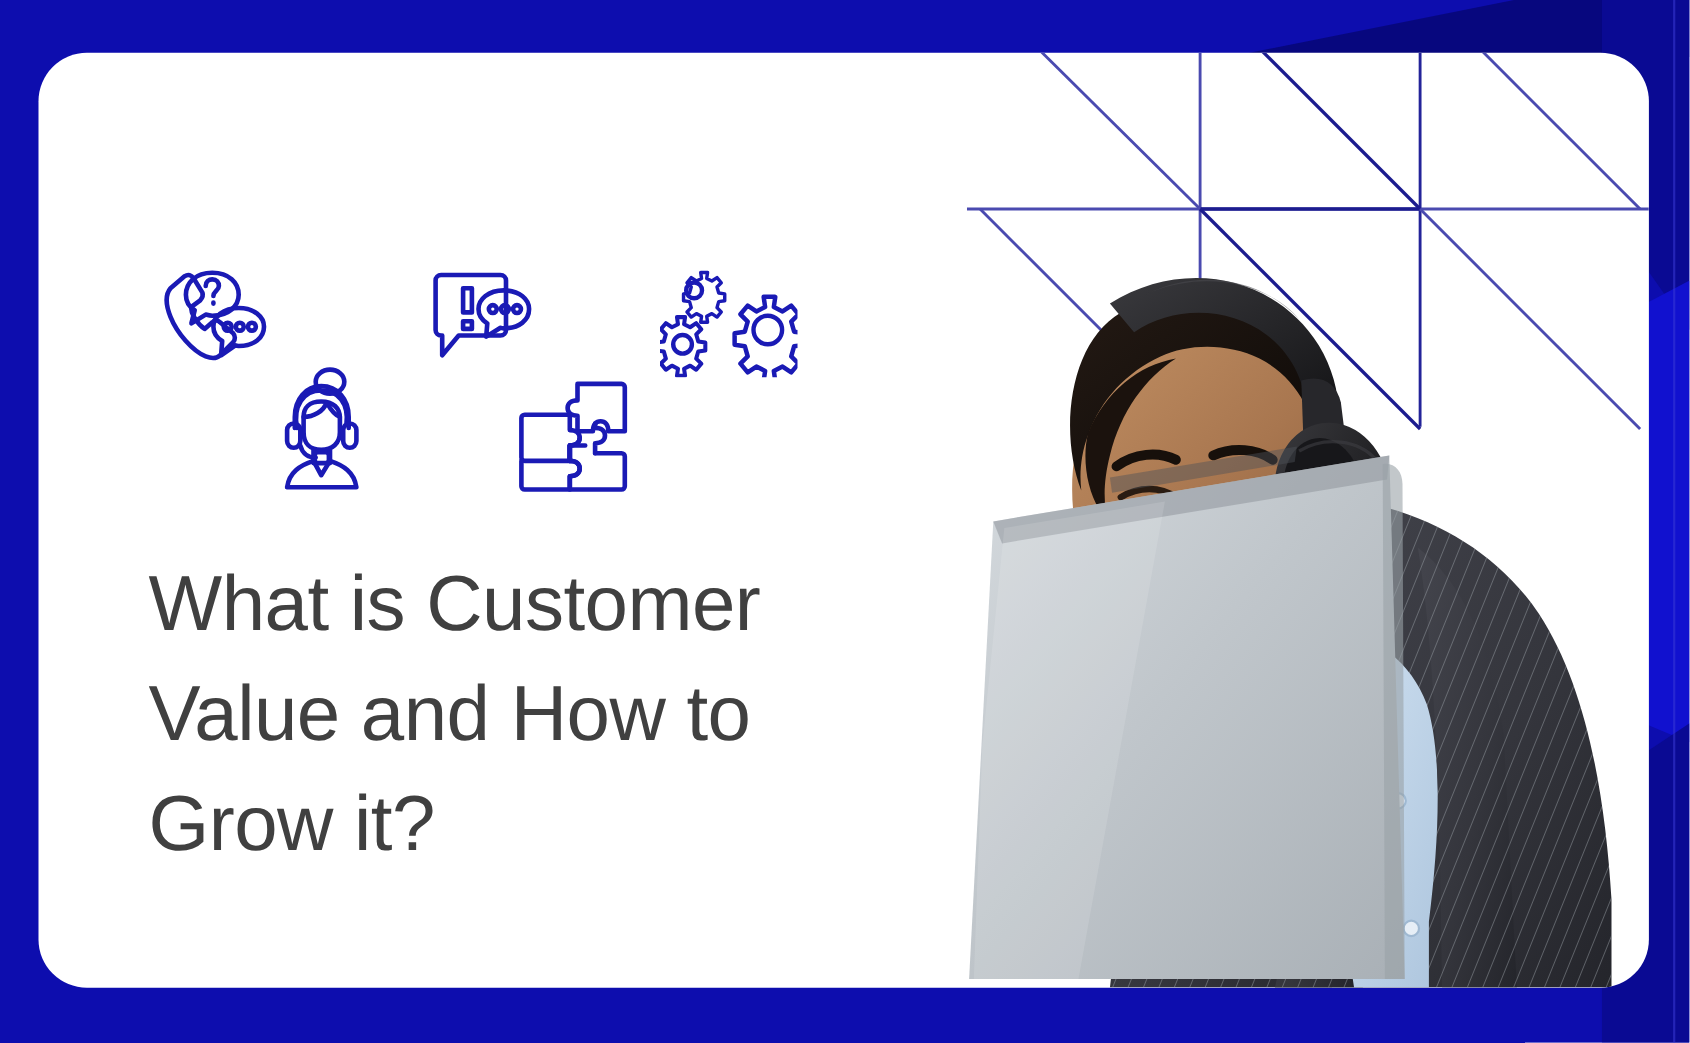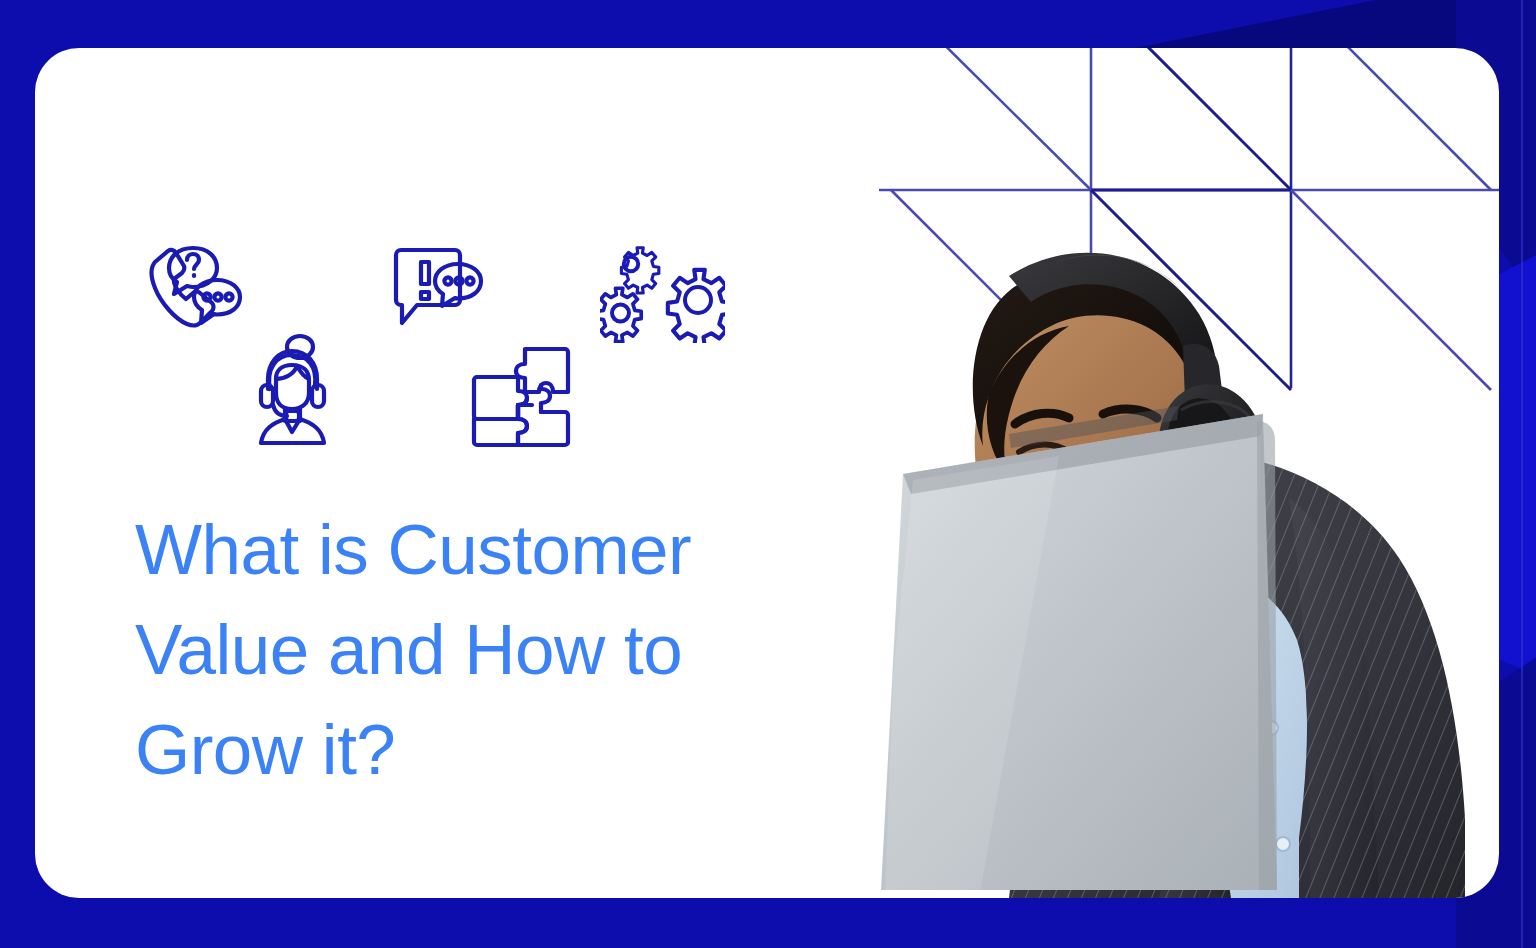--- a/index.html
+++ b/index.html
@@ -104,21 +104,21 @@
     position: absolute;
     left: 100px;
     top: 452px;
     width: 660px;
     margin: 0;
     font-family: "Liberation Sans", sans-serif;
     font-size: 71px;
     line-height: 1.41;
     font-weight: 400;
     letter-spacing: -0.5px;
-    color: #3b82f6;
+    color: #404040;
     white-space: pre-line;
   }
 </style>
 </head>
 <body>
 
 <div class="banner">
 
   <div class="bg-dark-wedge-top"></div>
   <div class="bg-dark-wedge-right"></div>

